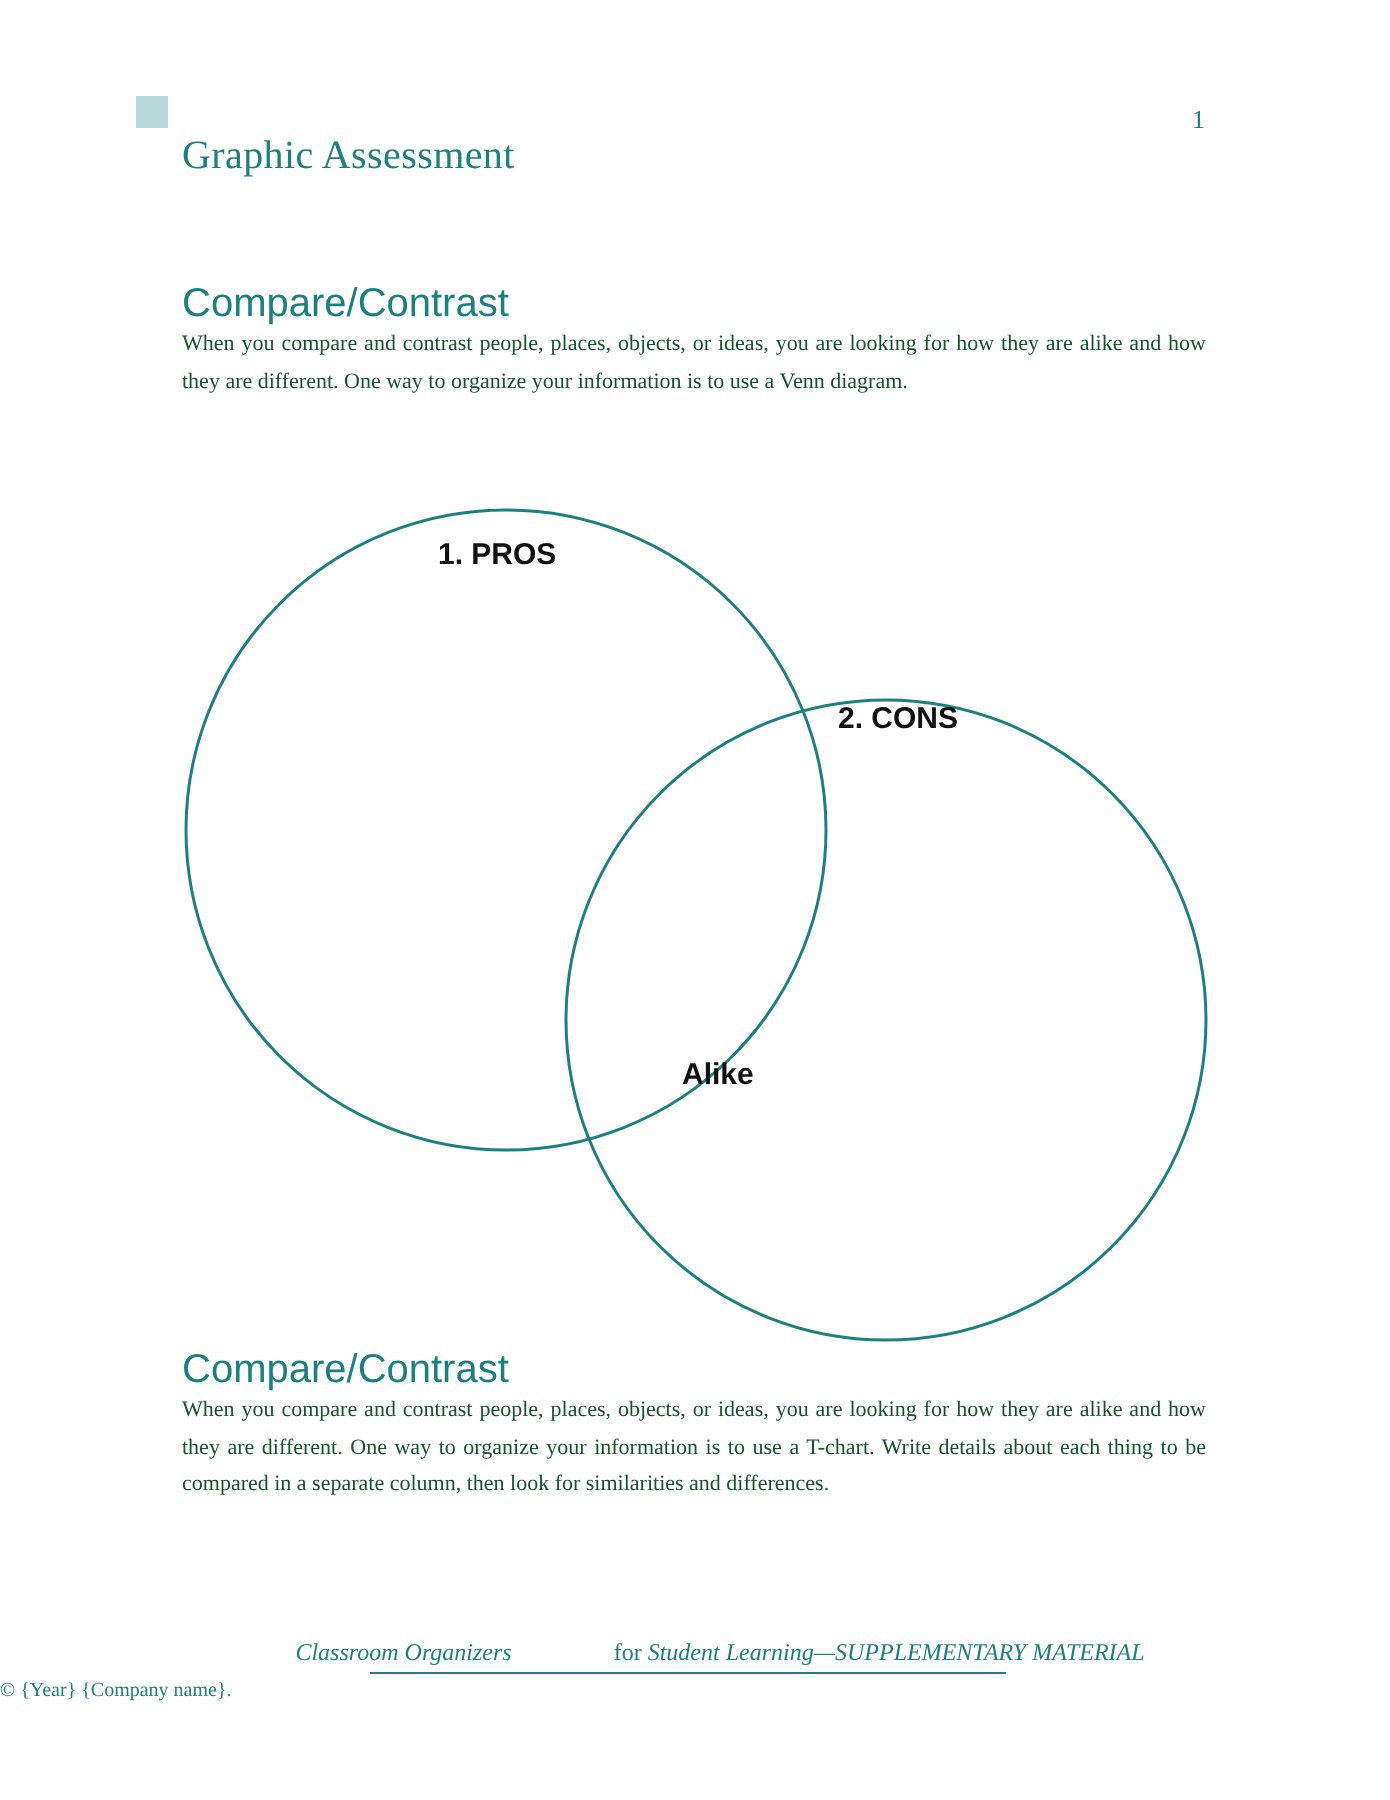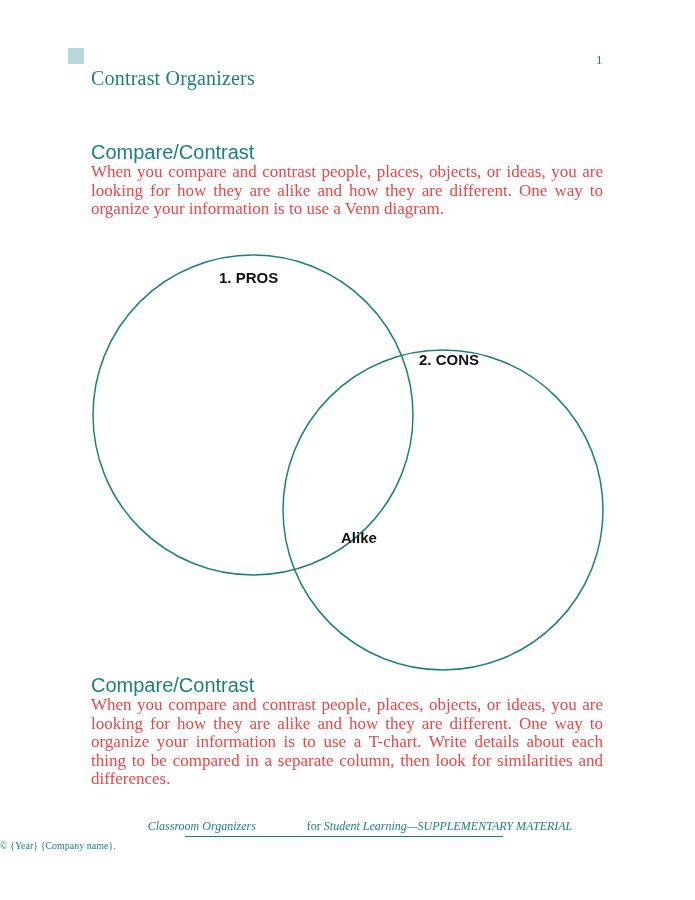--- a/index.html
+++ b/index.html
@@ -48,23 +48,23 @@
       font-size: 20px;
       color: #1d8080;
       margin: 0;
       font-weight: normal;
     }
     .section-body {
       position: absolute;
       left: 91px;
       width: 512px;
       font-family: "Liberation Serif", serif;
-      font-size: 17px;
+      font-size: 11px;
       line-height: 18.5px;
-      color: #ef4444;
+      color: #14532d;
       text-align: justify;
       margin: 0;
     }
     .venn {
       position: absolute;
       left: 0;
       top: 0;
       width: 695px;
       height: 900px;
     }
@@ -107,21 +107,21 @@
       font-family: "Liberation Serif", serif;
       font-size: 10px;
       color: #1d8080;
     }
   </style>
 </head>
 <body>
 
 <div class="deco-square"></div>
 <div class="page-number">1</div>
-<h1 class="doc-title">Contrast Organizers</h1>
+<h1 class="doc-title">Graphic Assessment</h1>
 
 <h2 class="section-heading" style="top:141px;">Compare/Contrast</h2>
 <p class="section-body" style="top:163px;">When you compare and contrast people, places, objects, or ideas, you are looking for how they are alike and how they are different.  One way to organize your information is to use a Venn diagram.</p>
 
 <svg class="venn" viewBox="0 0 695 900" xmlns="http://www.w3.org/2000/svg">
   <circle cx="253" cy="415" r="160" fill="none" stroke="#1d8080" stroke-width="1.5"></circle>
   <circle cx="443" cy="510" r="160" fill="none" stroke="#1d8080" stroke-width="1.5"></circle>
 </svg>
 
 <div class="venn-label" style="left:219px; top:269px;">1. PROS</div>

